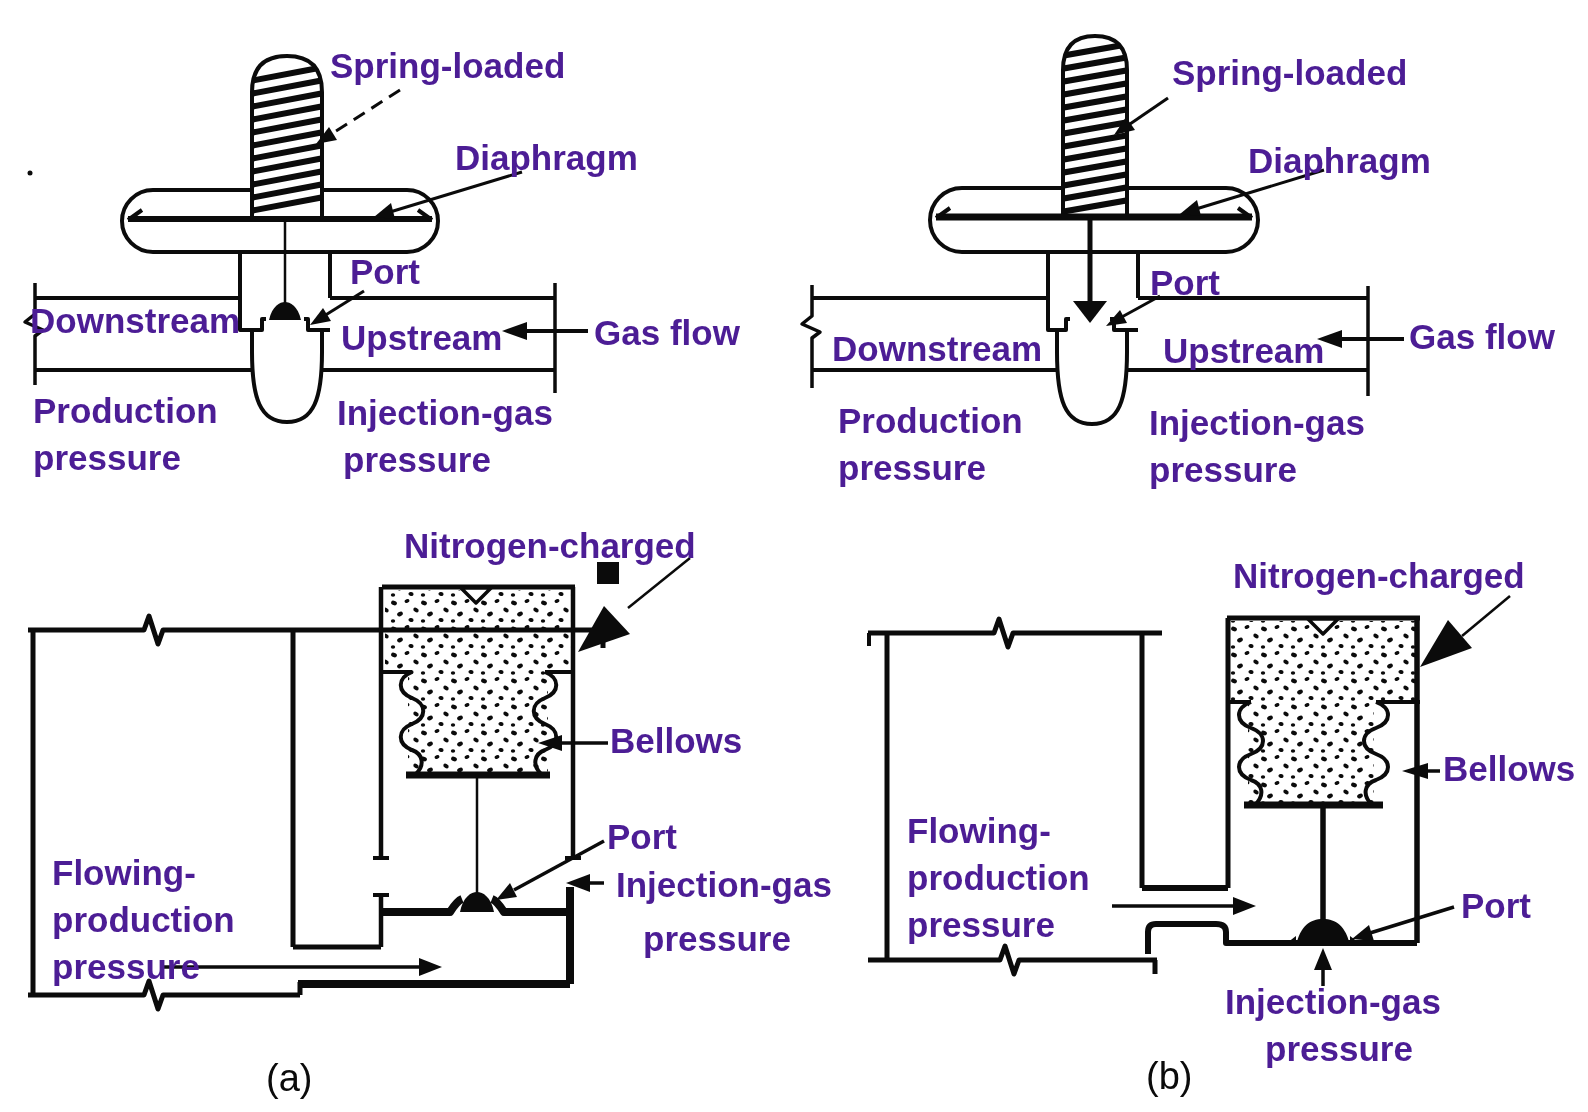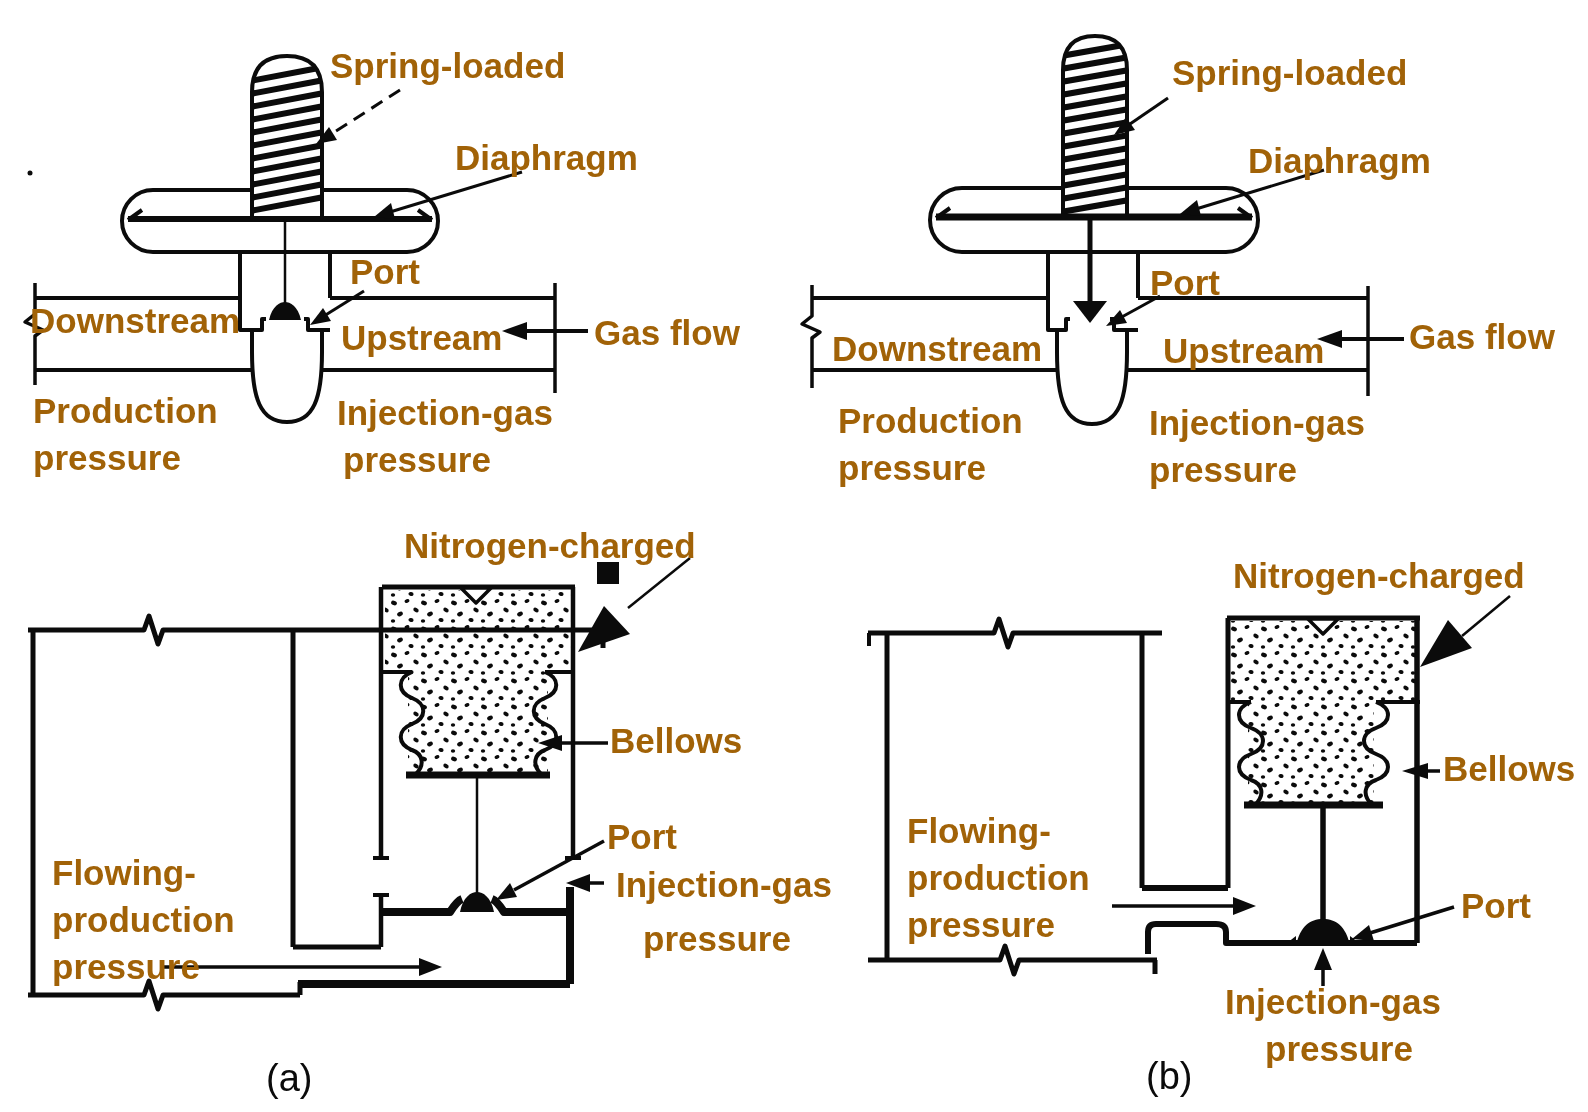--- a/index.html
+++ b/index.html
@@ -1,19 +1,19 @@
 <!DOCTYPE html>
 <html><head>
 <meta charset="utf-8">
 <style>
   html,body{margin:0;padding:0;background:#ffffff;}
   #stage{position:relative;width:1588px;height:1112px;background:#ffffff;overflow:hidden;
          font-family:"Liberation Sans",sans-serif;}
   #art{position:absolute;left:0;top:0;}
-  .lbl{position:absolute;font:700 35px/44px "Liberation Sans",sans-serif;color:#a16207;white-space:nowrap;text-align:center;}
+  .lbl{position:absolute;font:700 35px/44px "Liberation Sans",sans-serif;color:#4c1d95;white-space:nowrap;text-align:center;}
   .cap{position:absolute;font:400 38px/44px "Liberation Sans",sans-serif;color:#0b0b0b;white-space:nowrap;}
 </style>
 </head>
 <body>
 
 <div id="stage">
 
 <svg id="art" width="1588" height="1112" viewBox="0 0 1588 1112">
   <defs>
     <pattern id="stip" width="30" height="26" patternUnits="userSpaceOnUse">

